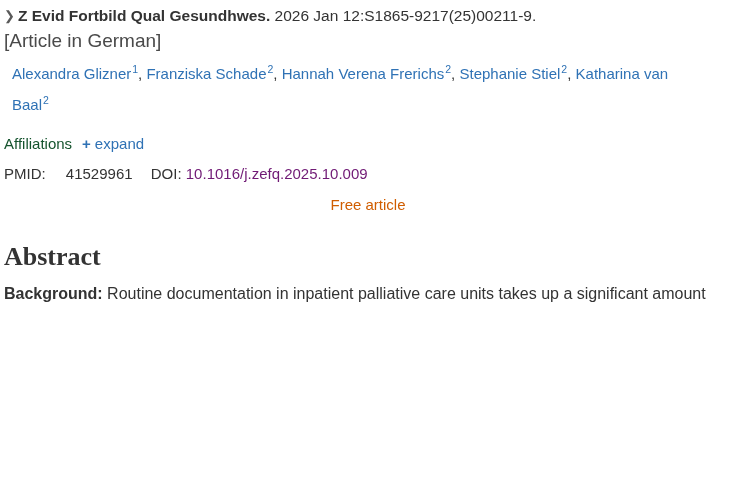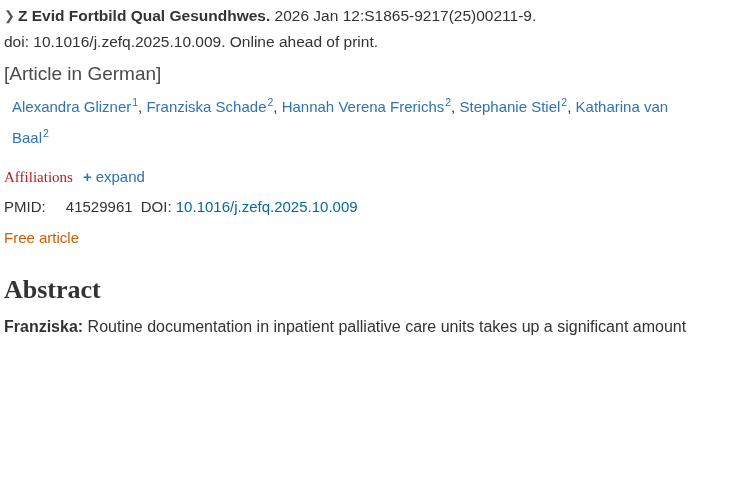--- a/index.html
+++ b/index.html
@@ -92,21 +92,21 @@
   }
   .comma { color: #333333; }
 
   
   .aff-row {
     font-size: 15px;
     line-height: 24px;
     margin: 0 0 6px 0;
     color: #333333;
   }
-  .aff-label { color: #b91c1c; font-family: Liberation Serif, serif; }
+  .aff-label { color: #14532d; }
   .expand-btn {
     color: #2f72b5;
     cursor: pointer;
     margin-left: 10px;
     font-size: 15px;
     text-align: right;
   }
   .plus {
     color: #2f72b5;
     font-weight: bold;
@@ -114,34 +114,35 @@
   }
 
   .ids-row {
     font-size: 15px;
     line-height: 24px;
     margin: 0 0 8px 0;
     color: #333333;
   }
   .ids-row .pmid-label { color: #333333; text-align: center; }
   .ids-row .pmid-val { color: #333333; margin-left: 16px; }
-  .ids-row .doi-label { margin-left: 4px; color: #333333; }
+  .ids-row .doi-label { margin-left: 14px; color: #333333; }
   .doi-link {
-    color: #0369a1;
+    color: #701a75;
     text-decoration: none;
     cursor: pointer;
     text-align: center;
   }
 
   .free-article {
     color: #d05d00;
     font-size: 15px;
     line-height: 22px;
     margin: 0 0 12px 0;
     cursor: pointer;
+    text-align: center;
   }
 
   h2.abstract-head {
     font-family: Liberation Serif, serif;
     font-size: 26px;
     font-weight: bold;
     color: #333333;
     margin: 26px 0 10px 0;
   }
 
@@ -157,21 +158,20 @@
 <body>
 
 <div class="page">
   <div class="content">
 
     <div class="cit-line">
       <span class="chevron">❯</span><span class="journal">Z Evid Fortbild Qual Gesundhwes.</span>
       <span class="cit-rest">2026 Jan 12:S1865-9217(25)00211-9.</span>
     </div>
 
-    <div class="doi-line">doi: 10.1016/j.zefq.2025.10.009. Online ahead of print.</div>
 
 
     <div class="lang-note">[Article in German]</div>
 
     <div class="authors">
       <span><a class="author-link">Alexandra Glizner</a><sup class="aff-sup">1</sup></span><span class="comma">,&nbsp;</span><span><a class="author-link">Franziska Schade</a><sup class="aff-sup">2</sup></span><span class="comma">,&nbsp;</span><span><a class="author-link">Hannah Verena Frerichs</a><sup class="aff-sup">2</sup></span><span class="comma">,&nbsp;</span><span><a class="author-link">Stephanie Stiel</a><sup class="aff-sup">2</sup></span><span class="comma">,&nbsp;</span><span><a class="author-link">Katharina van Baal</a><sup class="aff-sup">2</sup></span>
     </div>
 
     <div class="aff-row">
       <span class="aff-label">Affiliations</span><span class="expand-btn"><span class="plus">+</span><span>expand</span></span>
@@ -181,16 +181,16 @@
       <span class="pmid-label">PMID:</span>
       <span class="pmid-val">41529961</span>
       <span class="doi-label">DOI:</span>
       <a class="doi-link">10.1016/j.zefq.2025.10.009</a>
     </div>
 
     <div class="free-article">Free article</div>
 
     <h2 class="abstract-head">Abstract</h2>
 
-    <p class="abstract-p"><b>Franziska:</b><span> Routine documentation in inpatient palliative care units takes up a significant amount</span></p>
+    <p class="abstract-p"><b>Background:</b><span> Routine documentation in inpatient palliative care units takes up a significant amount</span></p>
 
   </div>
 </div>
 
 </body></html>

